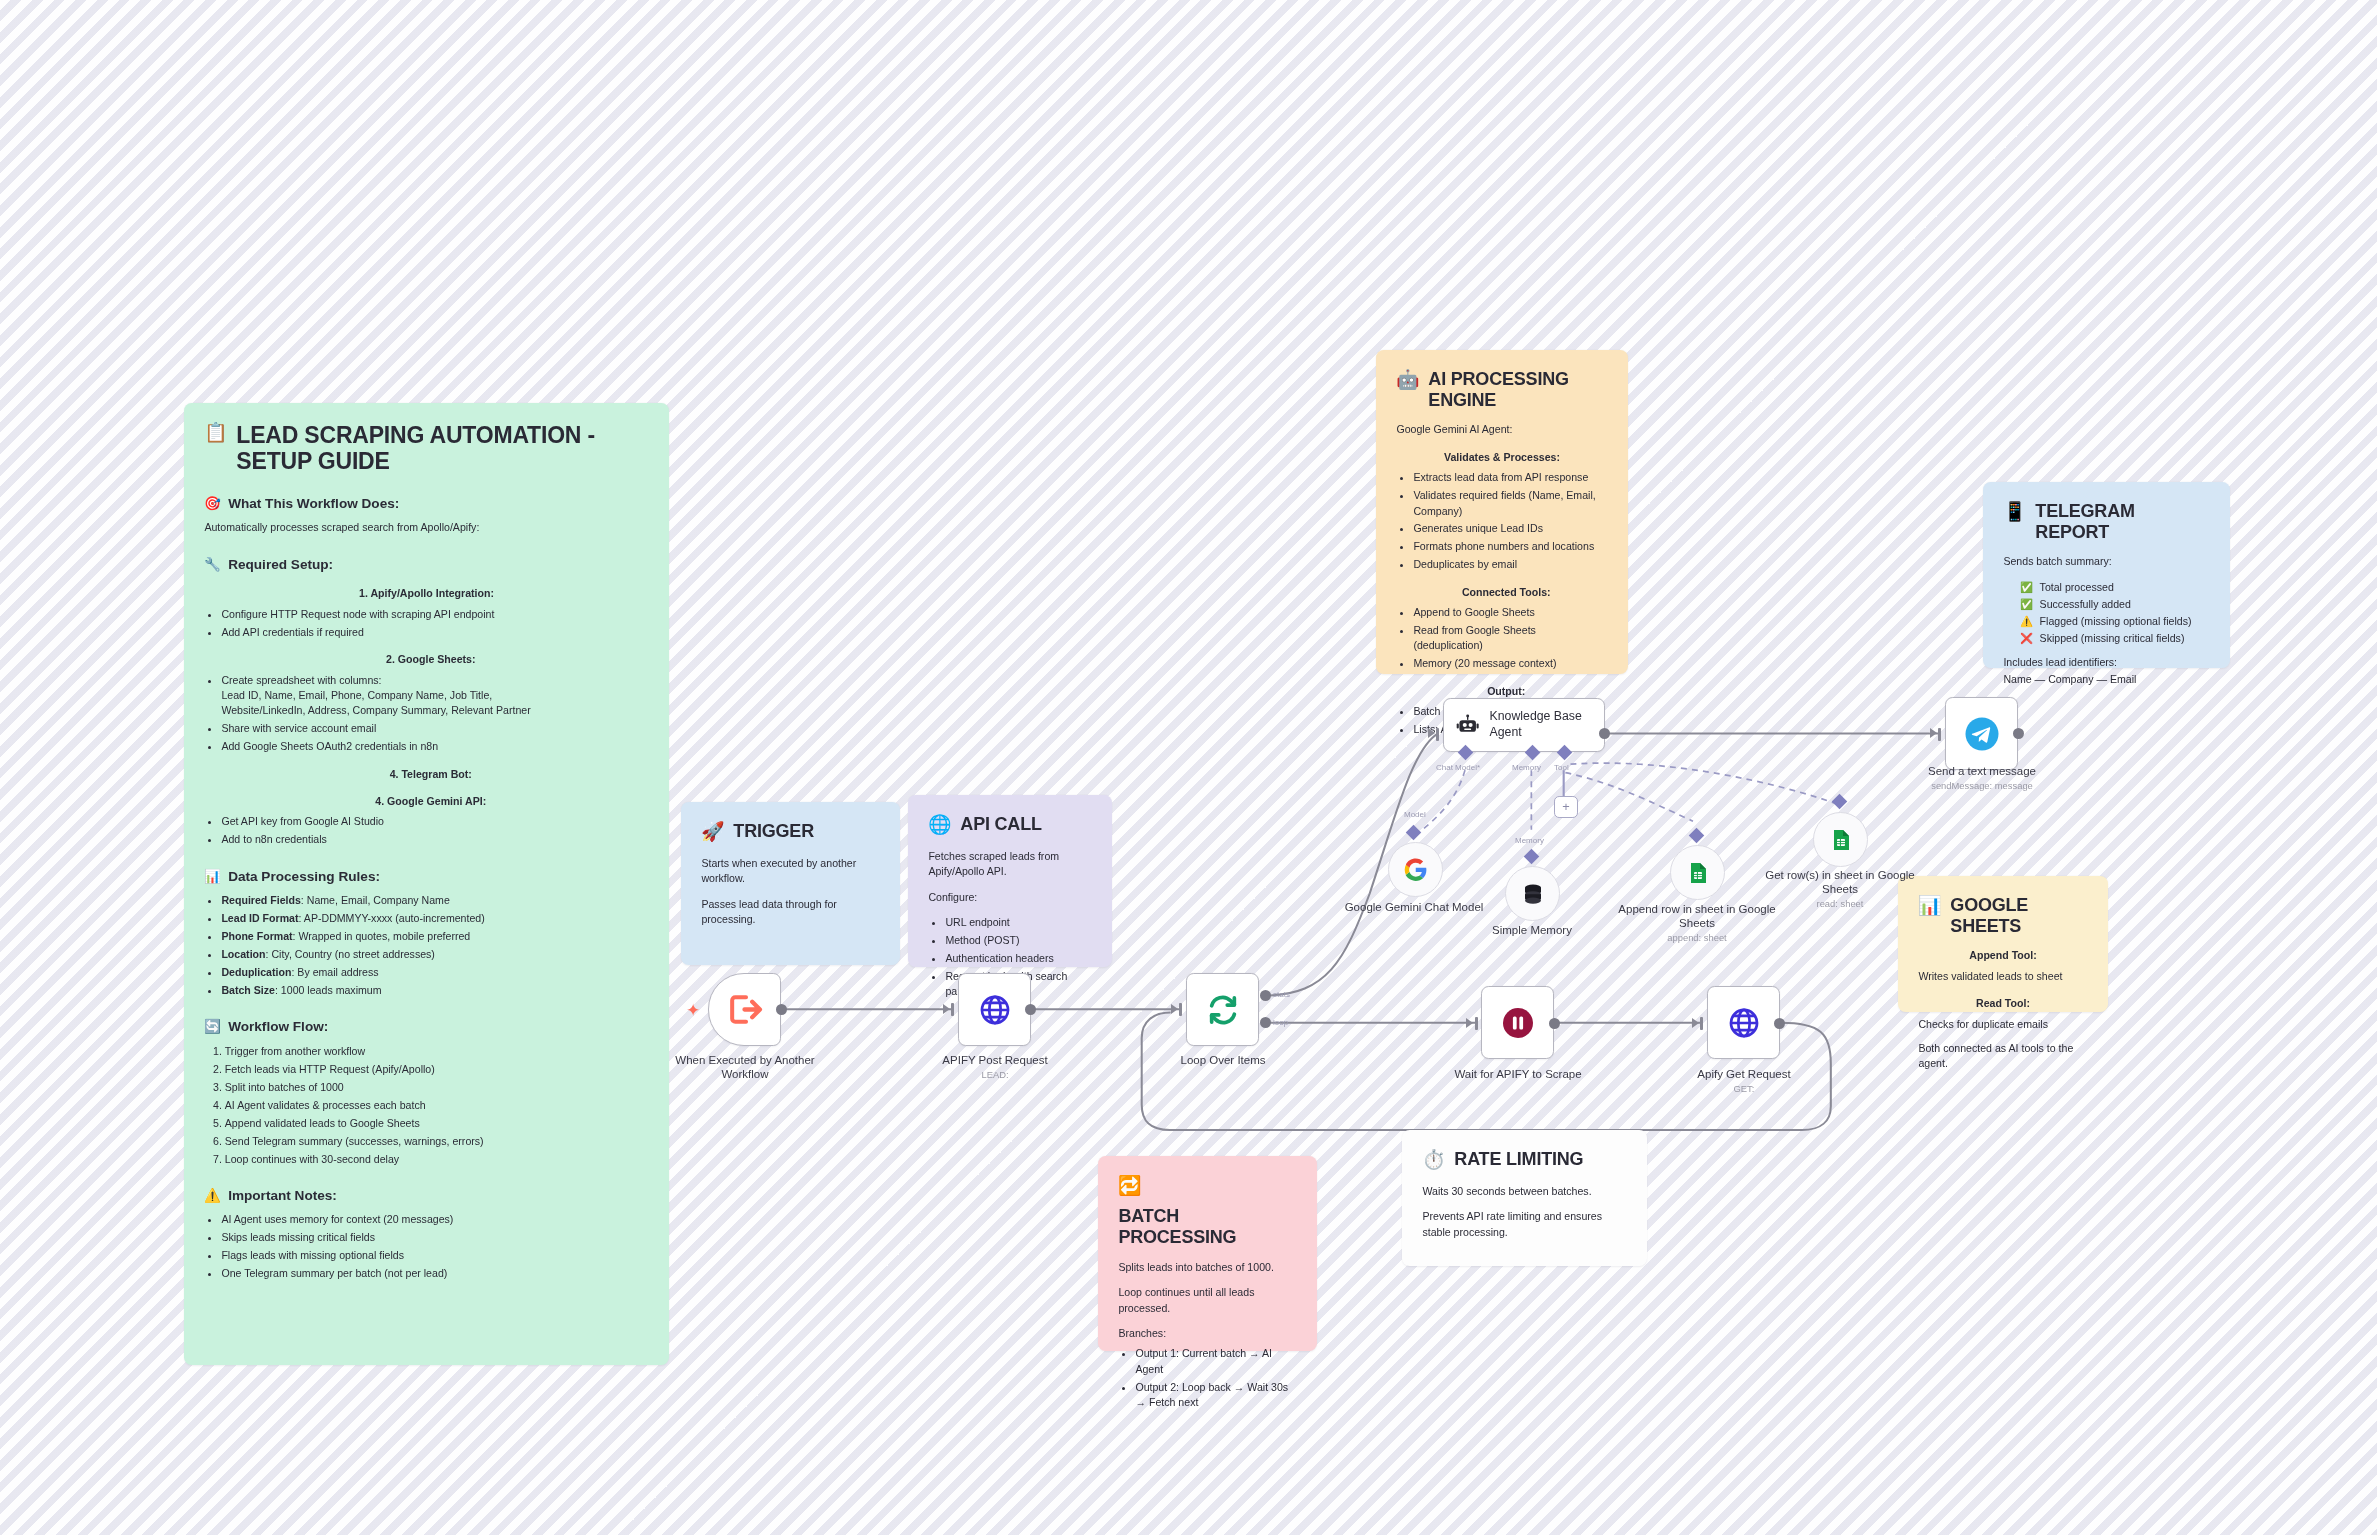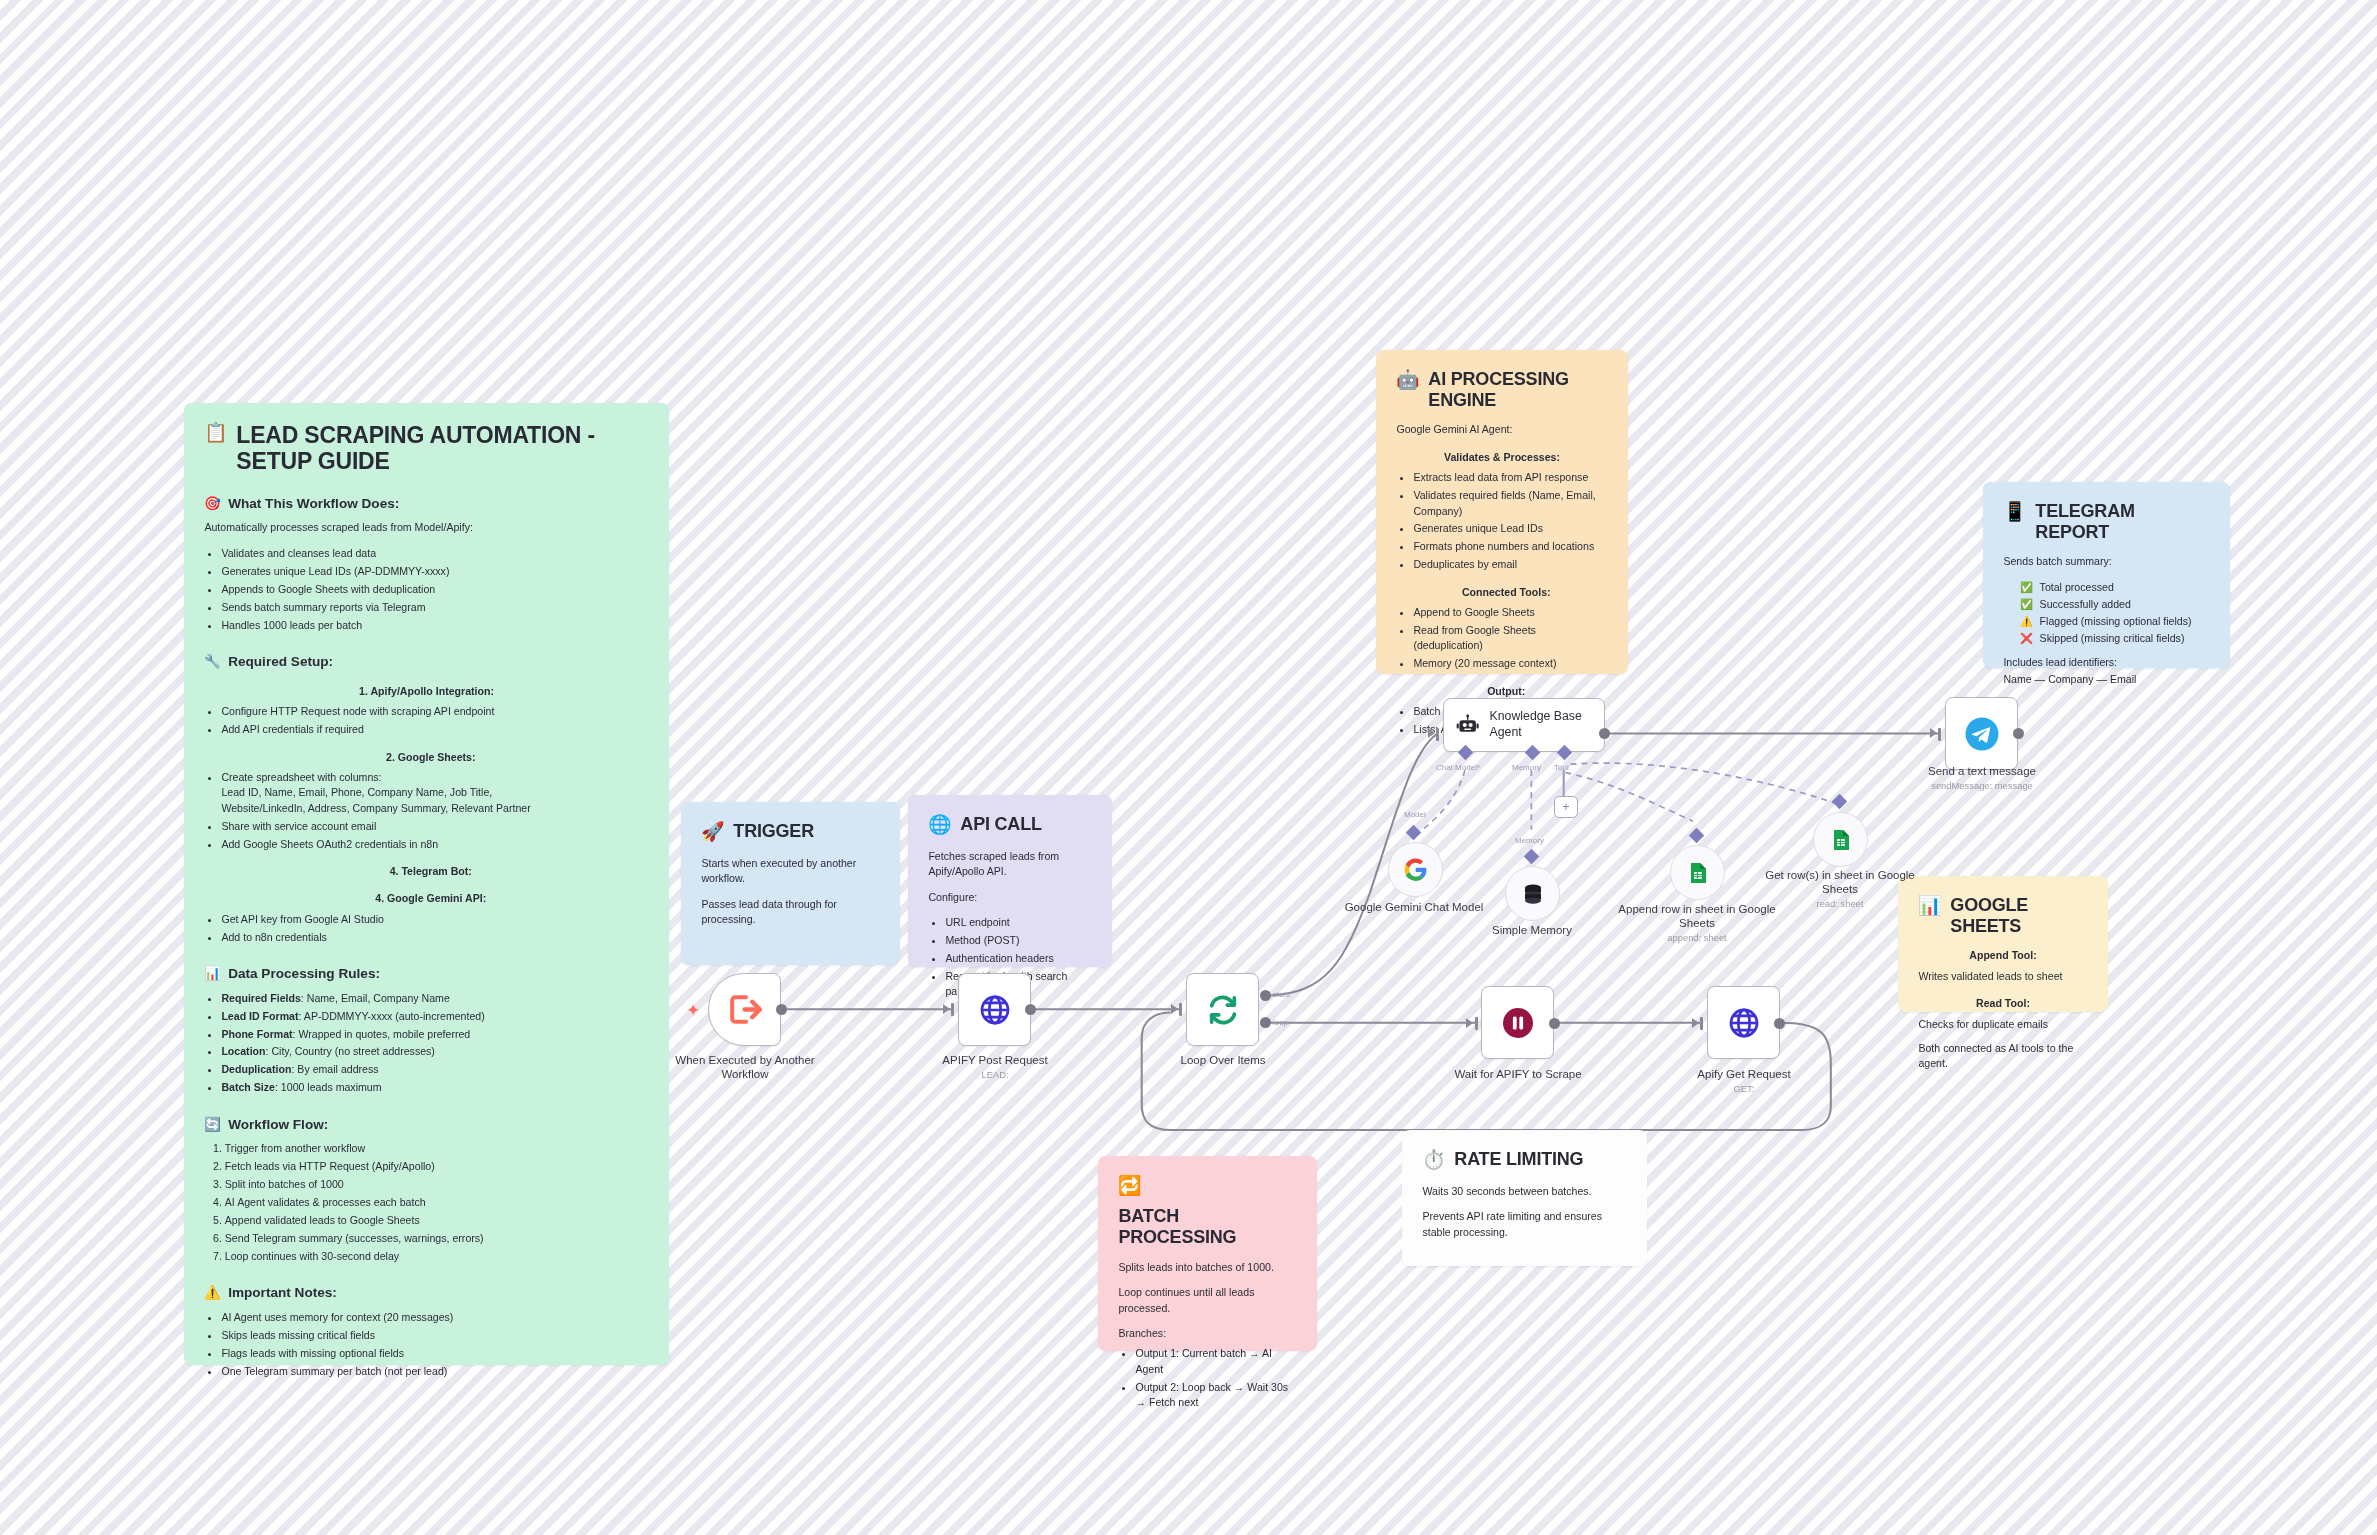--- a/index.html
+++ b/index.html
@@ -109,28 +109,21 @@
   <div class="note" id="note-guide">
     <h2>
       <span class="emo">📋</span>
       <span>LEAD SCRAPING AUTOMATION - SETUP GUIDE</span>
     </h2>
 
     <div class="bigsec">
       <span>🎯</span>
       <span>What This Workflow Does:</span>
     </div>
-    <p>Automatically processes scraped leads from Model/Apify:</p>
-    <ul>
-      <li>Validates and cleanses lead data</li>
-      <li>Generates unique Lead IDs (AP-DDMMYY-xxxx)</li>
-      <li>Appends to Google Sheets with deduplication</li>
-      <li>Sends batch summary reports via Telegram</li>
-      <li>Handles 1000 leads per batch</li>
-    </ul>
+    <p>Automatically processes scraped search from Apollo/Apify:</p>
 
     <div class="bigsec">
       <span>🔧</span>
       <span>Required Setup:</span>
     </div>
     <div class="sec">1. Apify/Apollo Integration:</div>
     <ul>
       <li>Configure HTTP Request node with scraping API endpoint</li>
       <li>Add API credentials if required</li>
     </ul>

